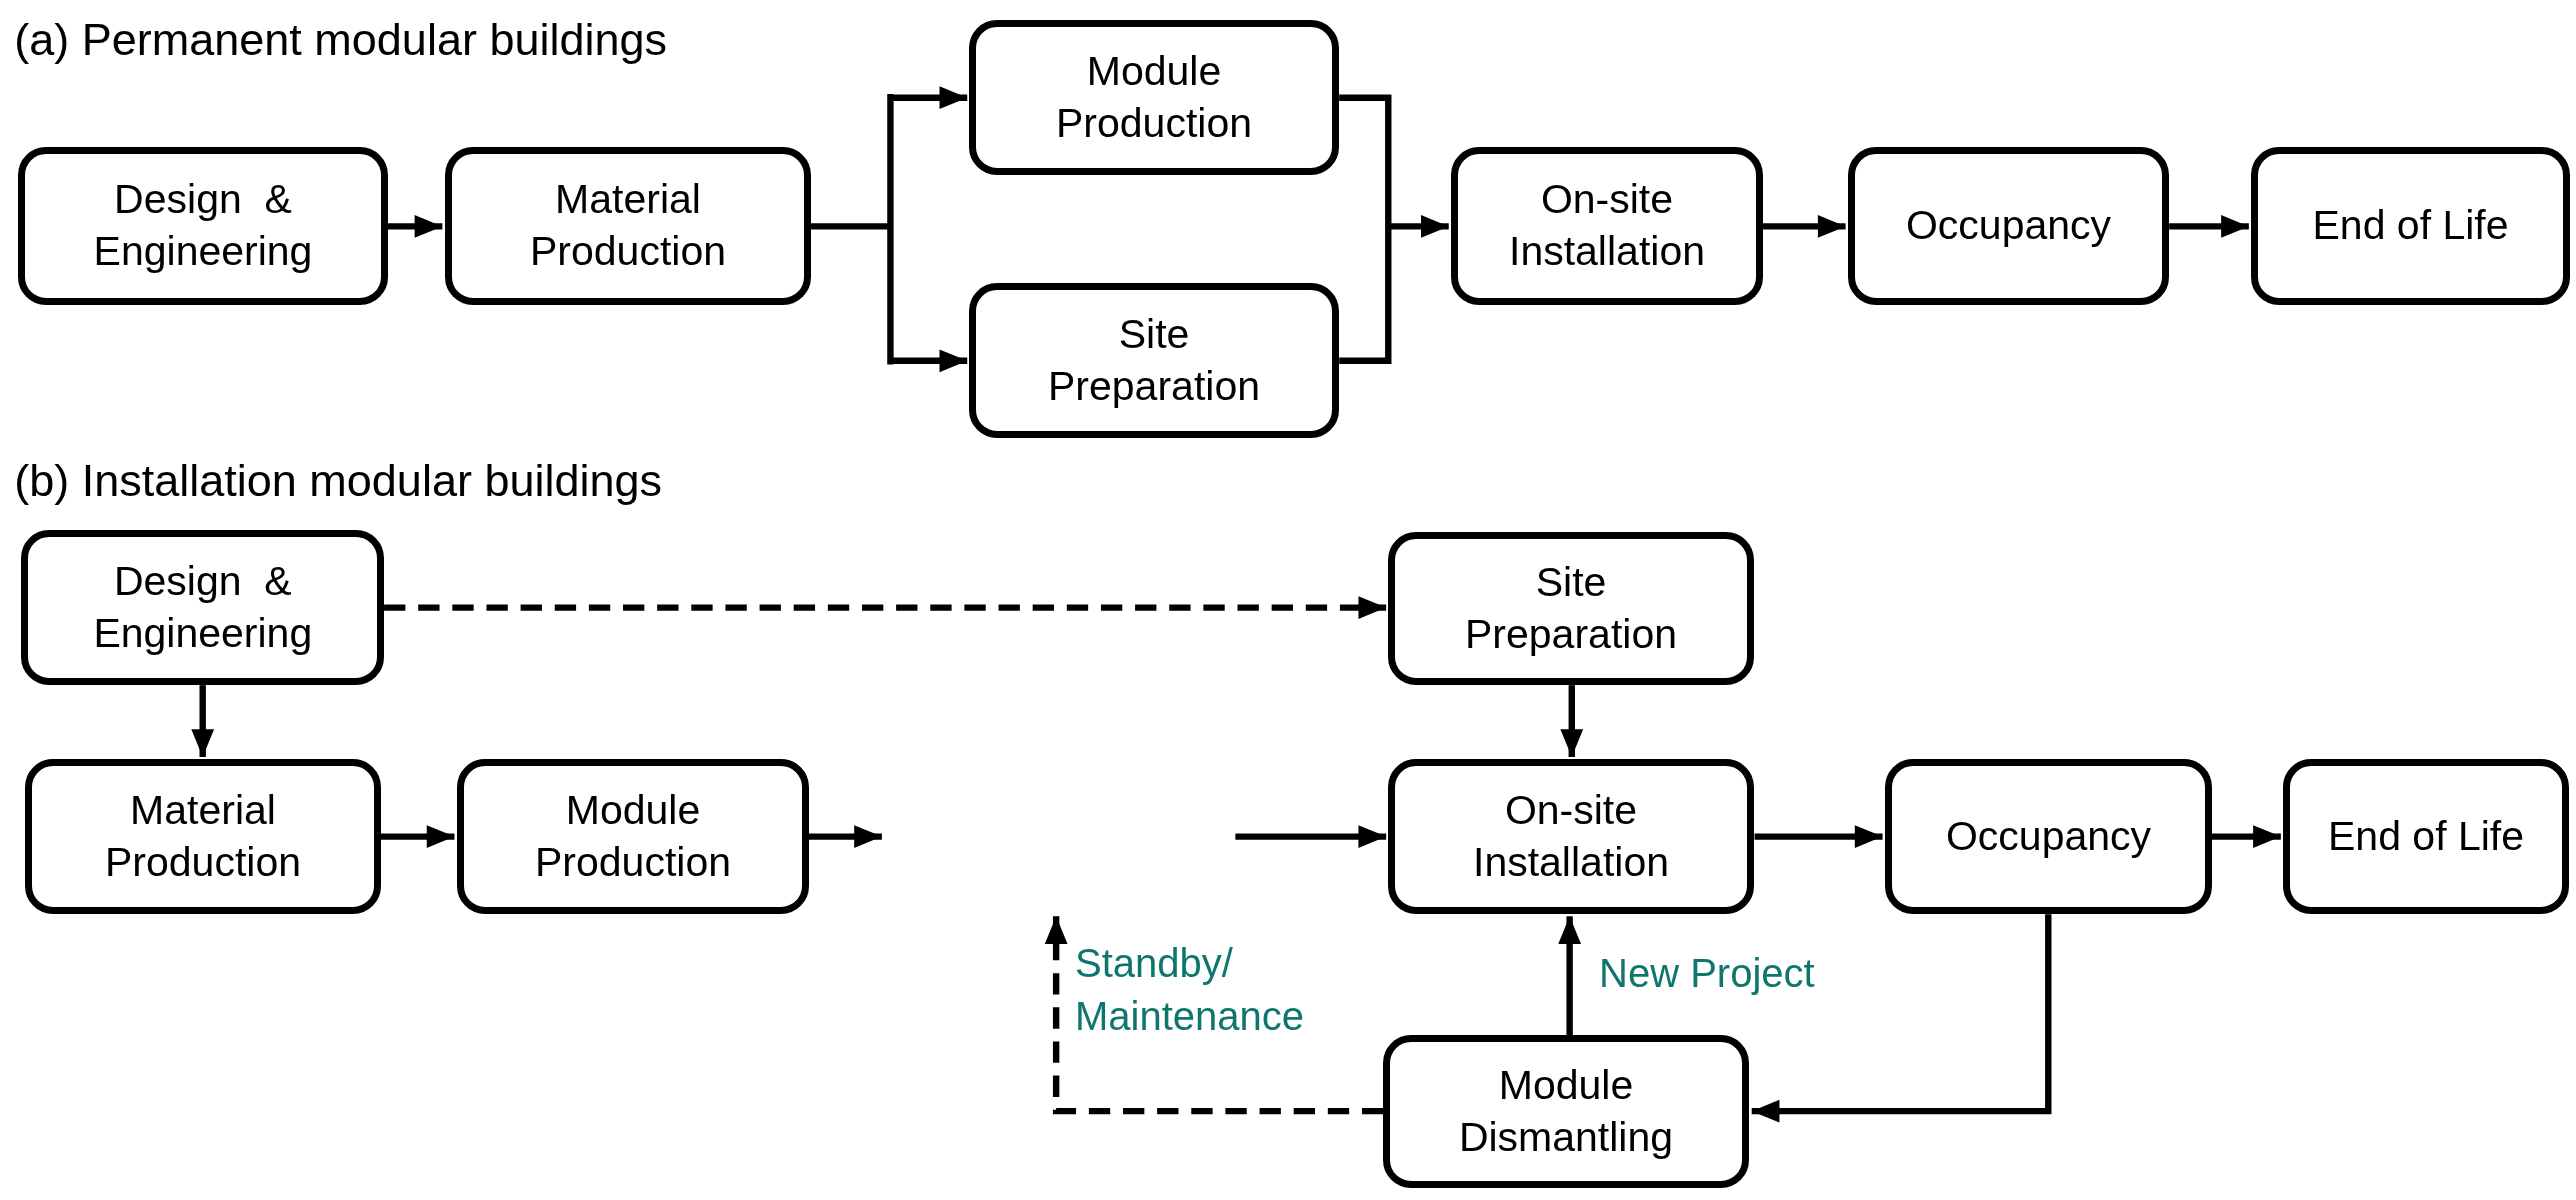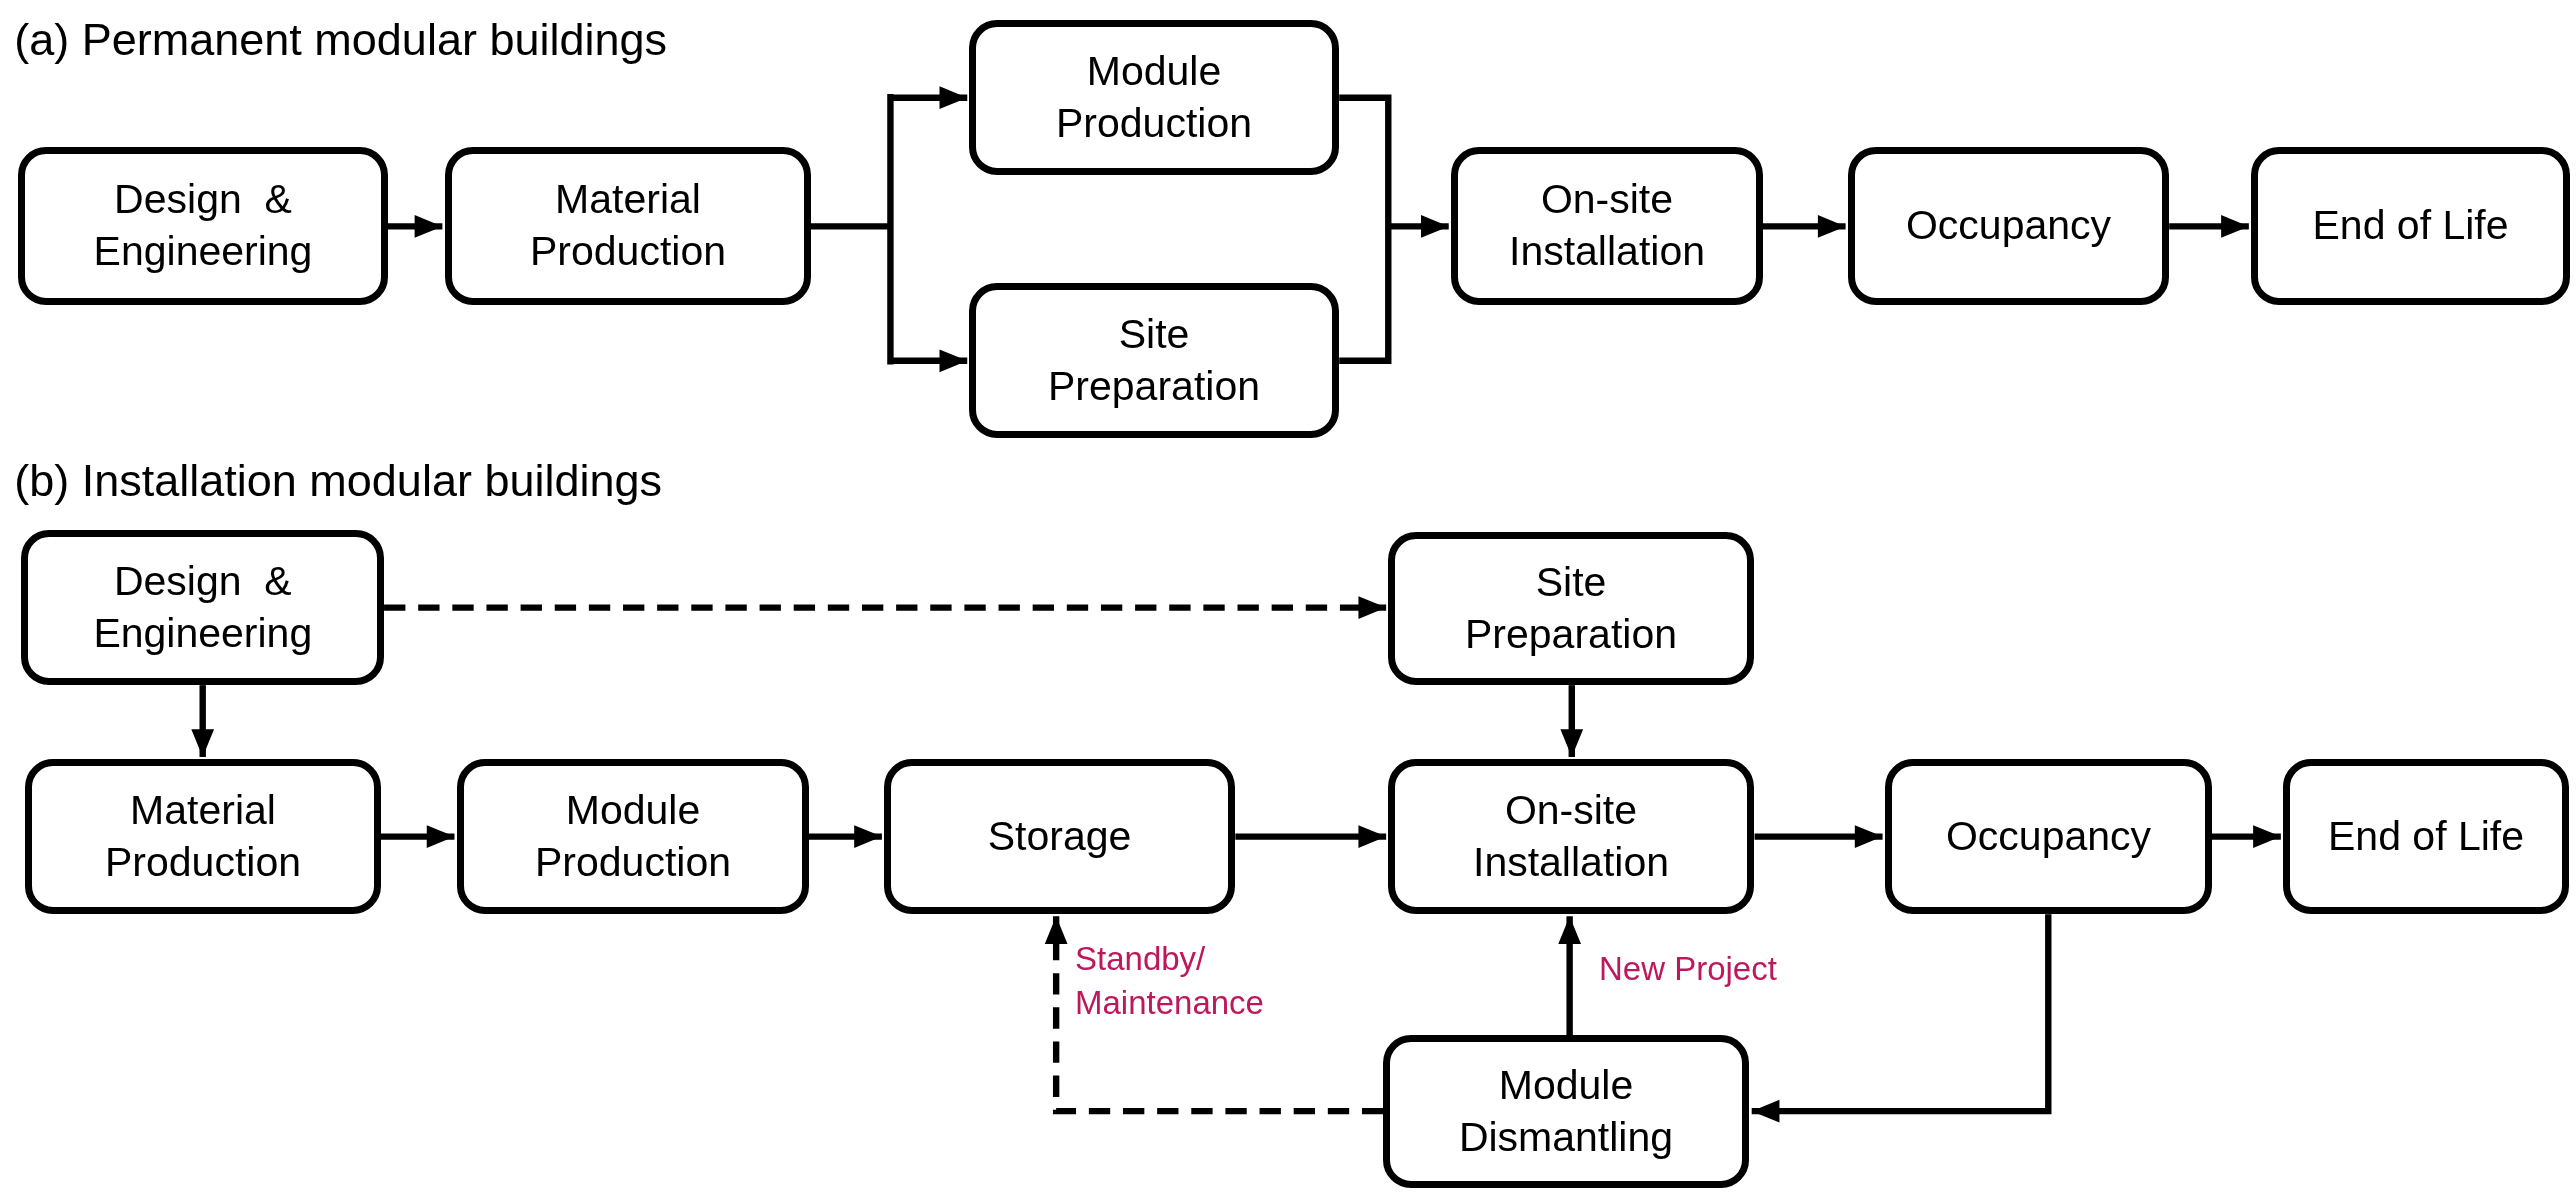--- a/index.html
+++ b/index.html
@@ -34,24 +34,24 @@
     justify-content: center;
     text-align: center;
     font-size: 41px;
     line-height: 1.26;
     white-space: pre-wrap;
     color: #000000;
     z-index: 1;
   }
   .edge-label {
     position: absolute;
-    font-size: 33px;
+    font-size: 40px;
     line-height: 1.32;
     white-space: pre-wrap;
-    color: #be185d;
+    color: #0f766e;
     z-index: 3;
   }
   svg.overlay {
     position: absolute;
     left: 0;
     top: 0;
     z-index: 2;
     pointer-events: none;
   }
   .conn {
@@ -96,21 +96,20 @@
 
   <div class="node" style="left:1388px; top:532px; width:366px; height:153px;">Site
 Preparation</div>
 
   <div class="node" style="left:25px; top:759px; width:356px; height:155px;">Material
 Production</div>
 
   <div class="node" style="left:457px; top:759px; width:352px; height:155px;">Module
 Production</div>
 
-  <div class="node" style="left:884px; top:759px; width:351px; height:155px;">Storage</div>
 
   <div class="node" style="left:1388px; top:759px; width:366px; height:155px;">On-site
 Installation</div>
 
   <div class="node" style="left:1885px; top:759px; width:327px; height:155px;">Occupancy</div>
 
   <div class="node" style="left:2283px; top:759px; width:286px; height:155px;">End of Life</div>
 
   <div class="node" style="left:1383px; top:1035px; width:366px; height:153px;">Module
 Dismantling</div>

